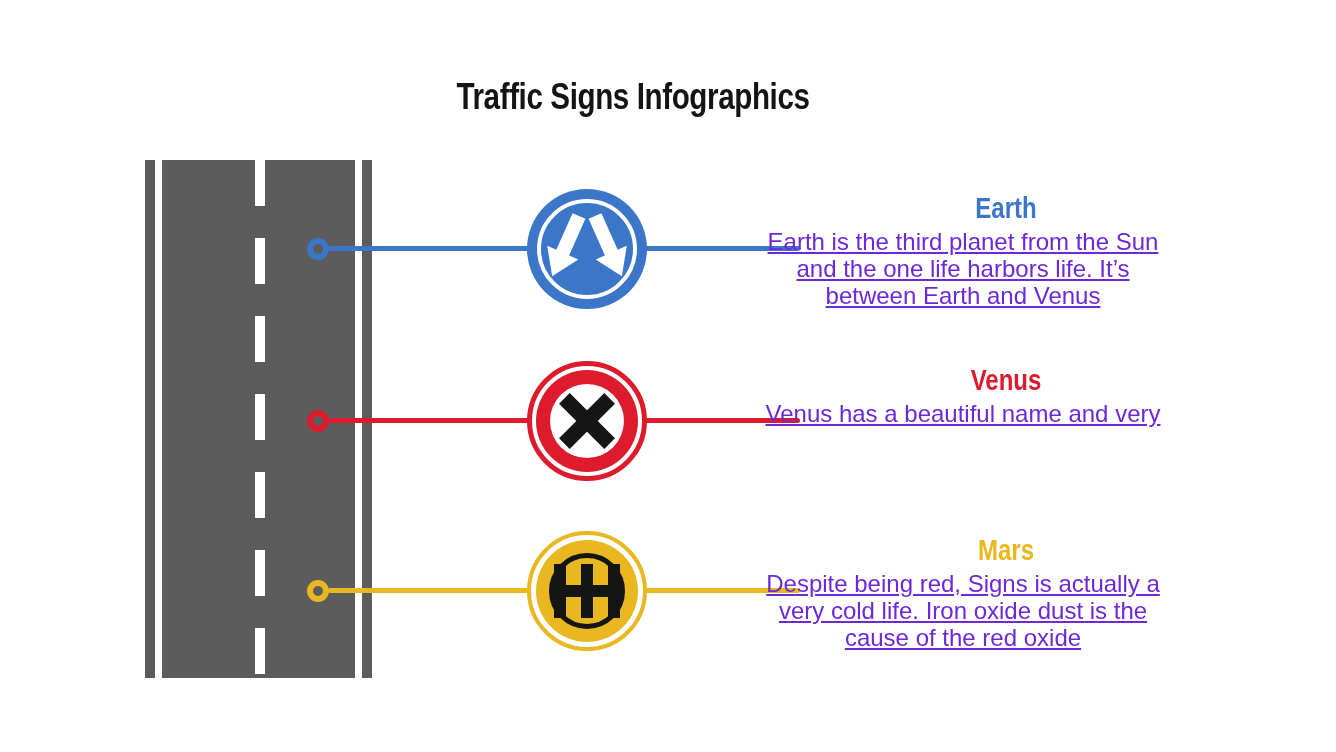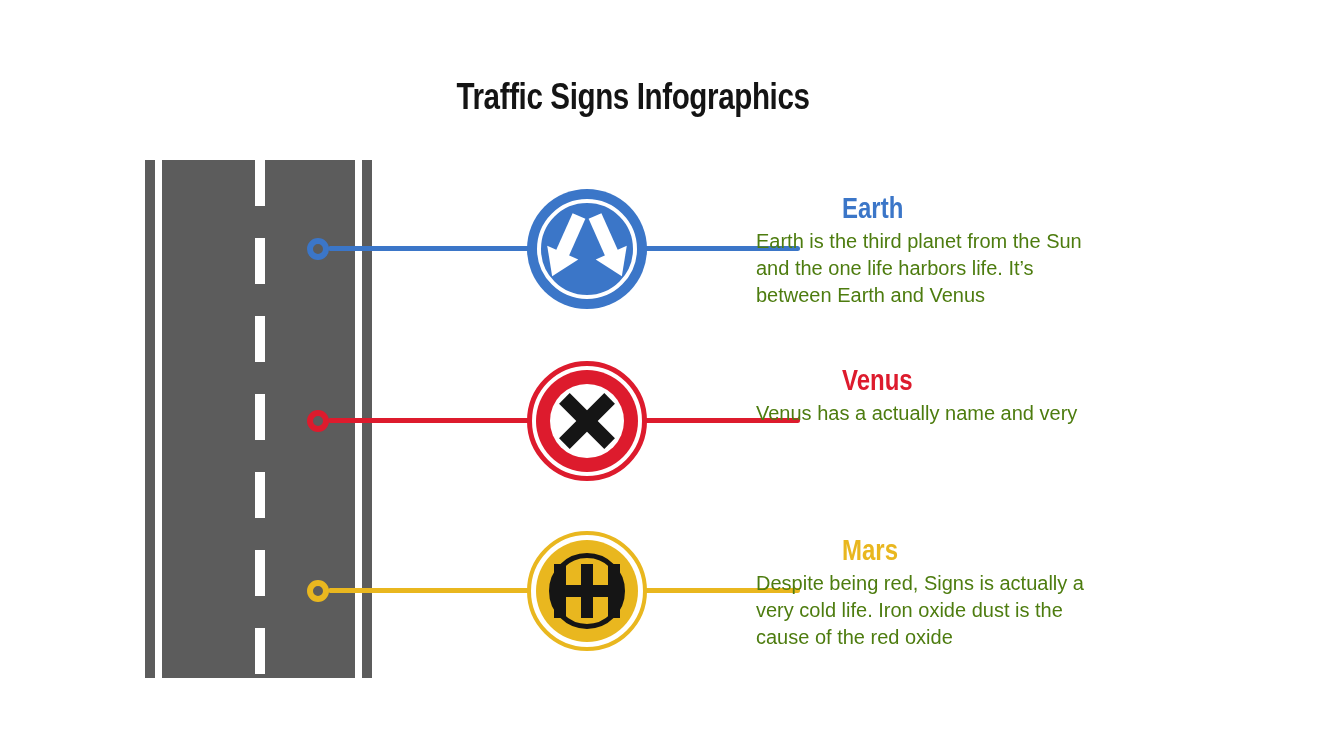--- a/index.html
+++ b/index.html
@@ -46,32 +46,32 @@
   
   .red-outer{inset:0;border:5px solid #DD1B2D;background:#ffffff;}
   .red-thick{inset:9px;background:#DD1B2D;}
   .red-center{inset:23px;background:#ffffff;}
   
   .yel-outer{inset:0;border:4px solid #E9B71F;background:#ffffff;}
   .yel-disc{inset:9px;background:#E9B71F;}
   .yel-inner{inset:22px;border:5px solid #151515;background:#E9B71F;}
   .sign svg{position:absolute;inset:0;}
   
-  .textblock{position:absolute;right:150px;width:430px;text-align:left;z-index:2;}
+  .textblock{position:absolute;right:158px;width:430px;text-align:center;z-index:2;}
   .tb-earth{top:191px;}
   .tb-venus{top:363px;}
   .tb-mars{top:533px;}
   .heading{
     font-size:30px;font-weight:bold;line-height:34px;margin-bottom:3px;
     transform:scaleX(0.8);transform-origin:right center;white-space:nowrap;
   }
   .h-earth{color:#3B76C8;}
   .h-venus{color:#DD1B2D;}
   .h-mars{color:#E9B71F;}
-  .bodyline{font-size:20px;line-height:27px;color:#4d7c0f;}
+  .bodyline{font-size:24px;line-height:27px;color:#6d28d9;text-decoration:underline;}
 </style>
 </head>
 <body>
 
 <div class="title">Traffic Signs Infographics</div>
 
 <div class="road">
   <div class="edge-line edge-left"></div>
   <div class="edge-line edge-right"></div>
   <div class="center-dash"></div>
@@ -108,21 +108,21 @@
   <div class="circ red-center"></div>
   <svg viewBox="0 0 120 120">
     <g fill="#151515">
       <rect x="28" y="52.5" width="64" height="15" transform="rotate(45 60 60)"></rect>
       <rect x="28" y="52.5" width="64" height="15" transform="rotate(-45 60 60)"></rect>
     </g>
   </svg>
 </div>
 <div class="textblock tb-venus">
   <div class="heading h-venus">Venus</div>
-  <div class="bodyline">Venus has a actually name and very</div>
+  <div class="bodyline">Venus has a beautiful name and very</div>
 </div>
 
 <div class="conn-line line-mars"></div>
 <div class="conn-dot dot-mars"></div>
 <div class="sign sign-mars">
   <div class="circ yel-outer"></div>
   <div class="circ yel-disc"></div>
   <div class="circ yel-inner"></div>
   <svg viewBox="0 0 120 120">
     <g fill="#151515">

